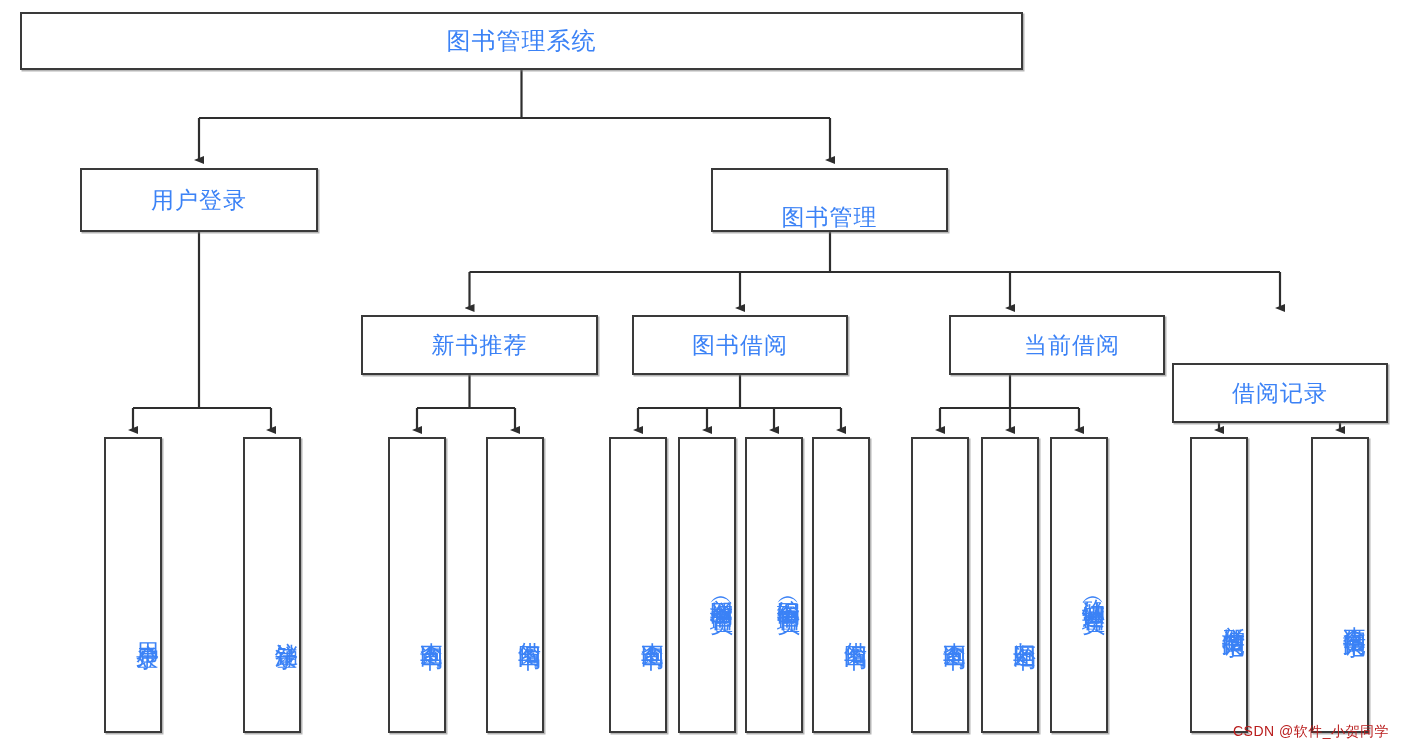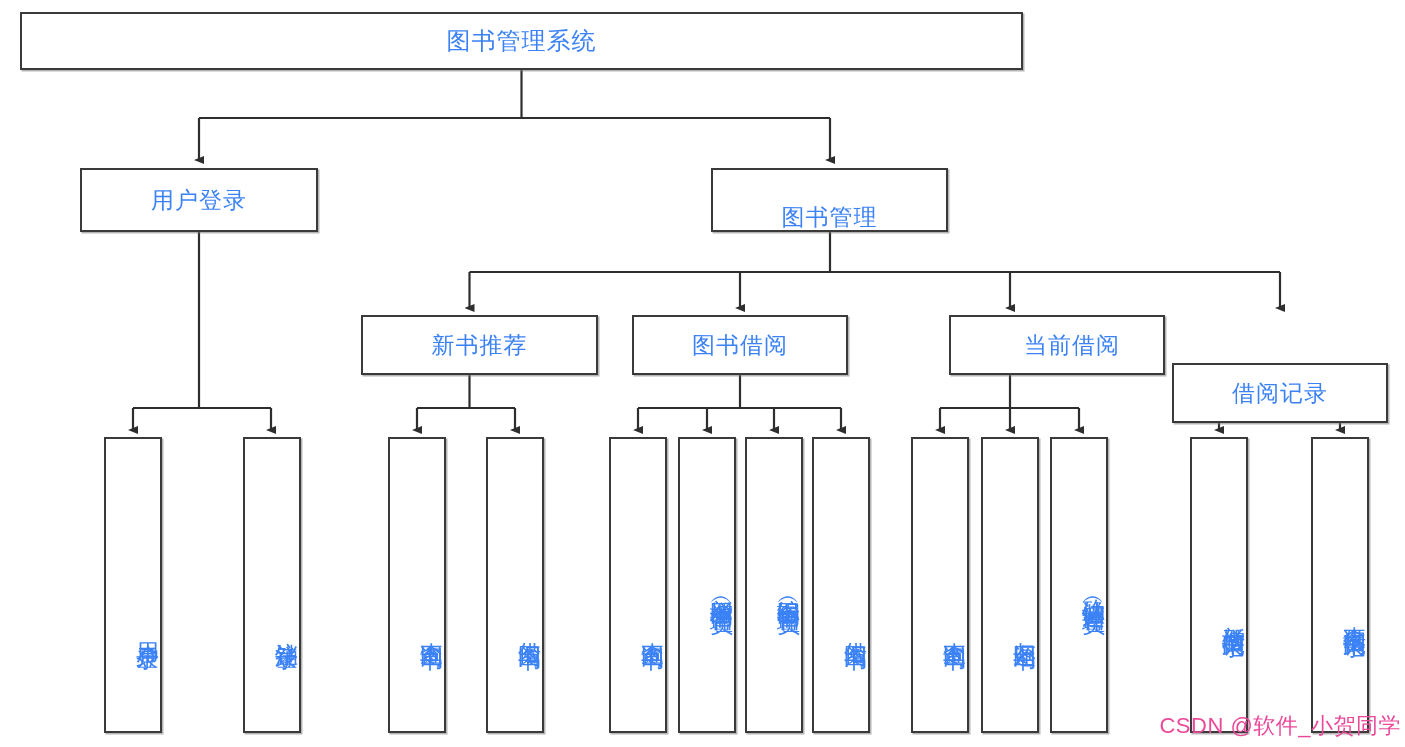--- a/index.html
+++ b/index.html
@@ -66,24 +66,24 @@
     margin-top: 80px;
   }
   .node.leaf.midshort .vtext {
     margin-top: 52px;
   }
   .node.leaf.tall .vtext {
     margin-top: 4px;
   }
   #watermark {
     position: absolute;
-    right: 4px;
+    right: 16px;
     bottom: 6px;
-    font-size: 22px;
-    color: #ec4899;
+    font-size: 14px;
+    color: #b91c1c;
     letter-spacing: 0.5px;
     white-space: nowrap;
   }
 </style>
 </head>
 <body>
 
 <div id="canvas">
 
   <svg id="edges" viewBox="0 0 1405 747" width="1405" height="747">

